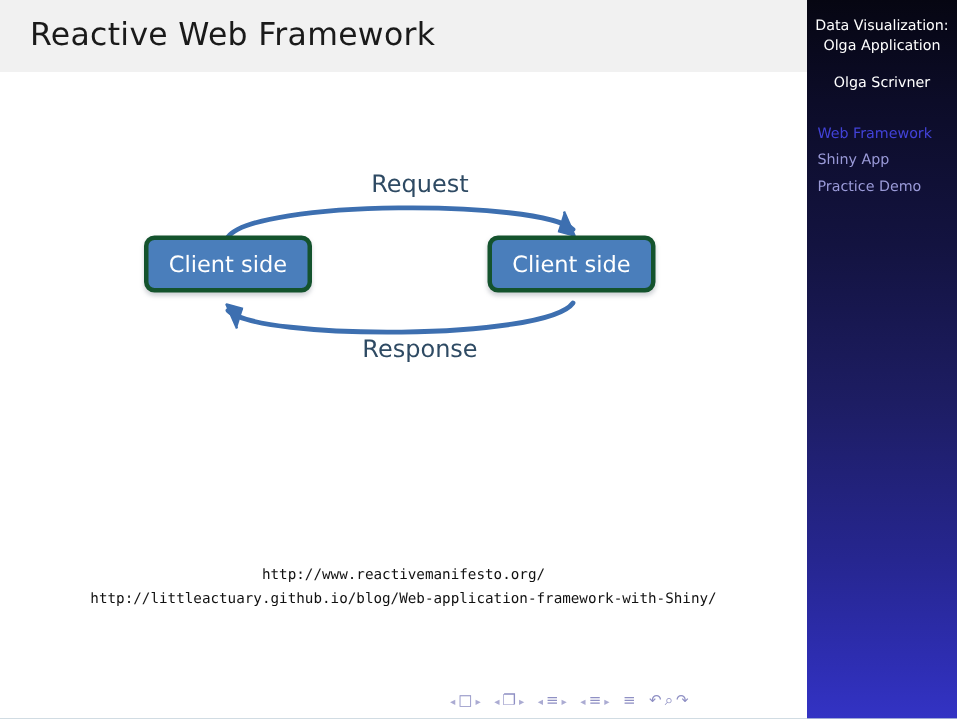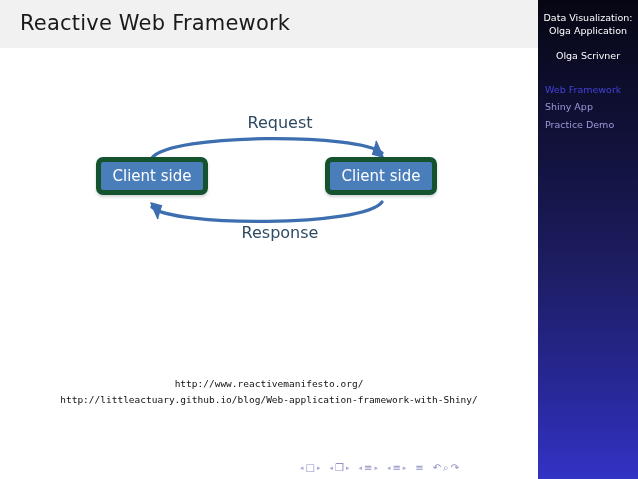--- a/index.html
+++ b/index.html
@@ -74,21 +74,21 @@
     white-space: nowrap;
   }
   #label-request { left: 0; top: 8px; width: 440px; text-align: center; }
   #label-response { left: 0; top: 118px; width: 440px; text-align: center; }
 
   .node-box {
     position: absolute;
     height: 38px;
     border-radius: 7px;
     background: #4a7ebb;
-    border: 5px solid #14532d;
+    border: 3px solid #14532d;
     box-shadow: 0 2px 3px rgba(120,130,140,0.35);
     display: flex;
     align-items: center;
     justify-content: center;
     box-sizing: border-box;
   }
   .node-label {
     font-family: "DejaVu Sans", sans-serif;
     font-size: 15px;
     color: #ffffff;

